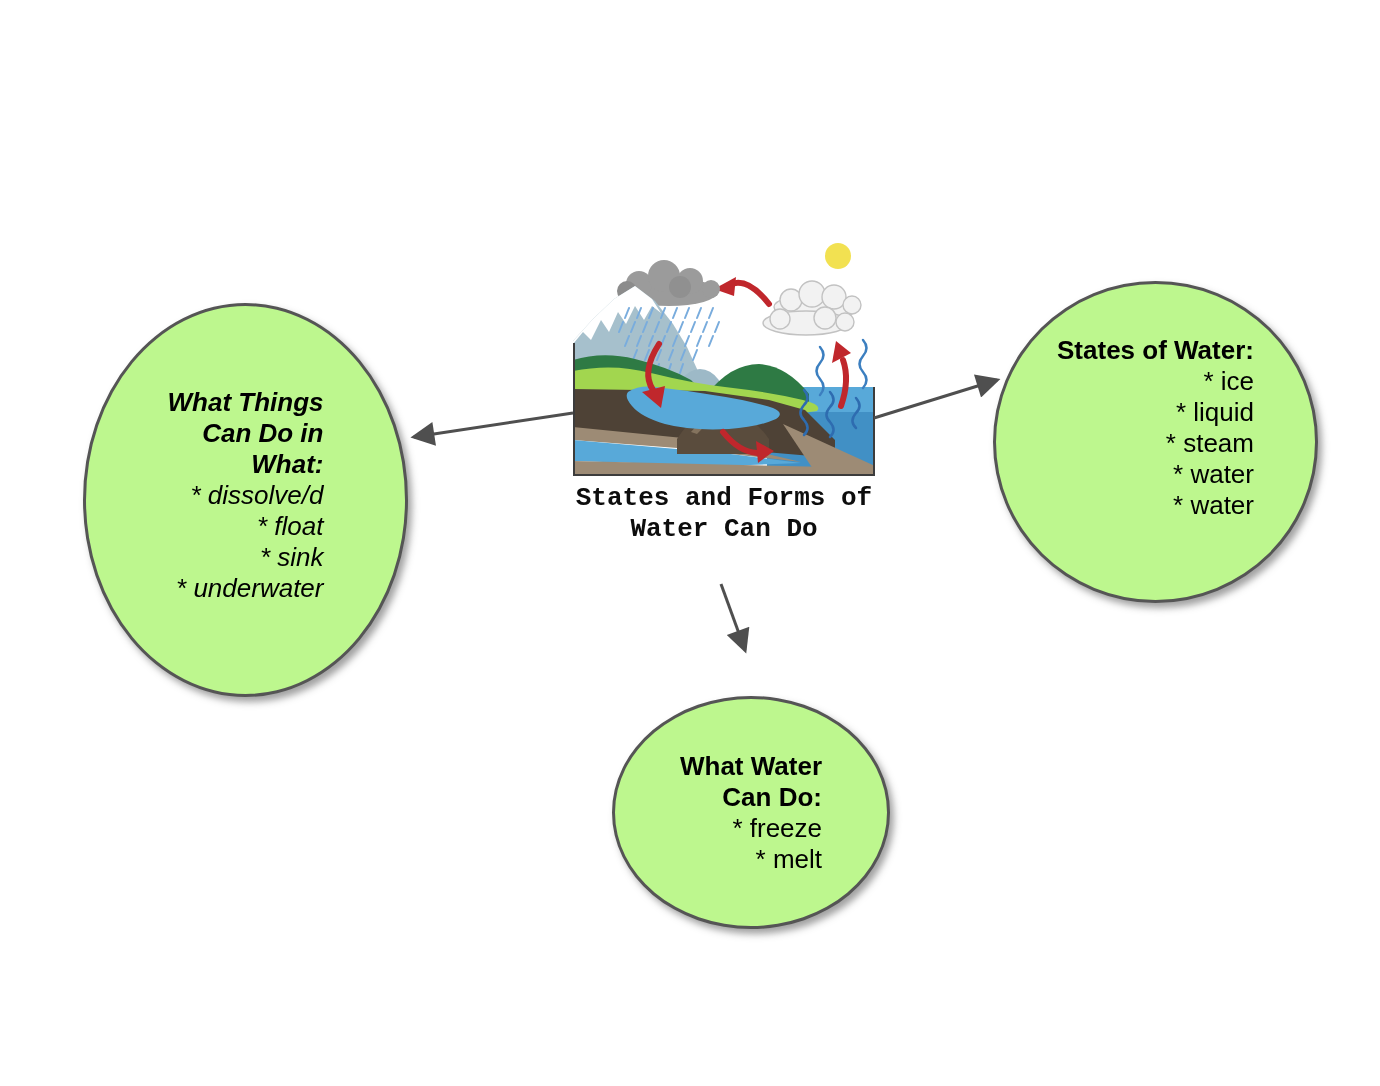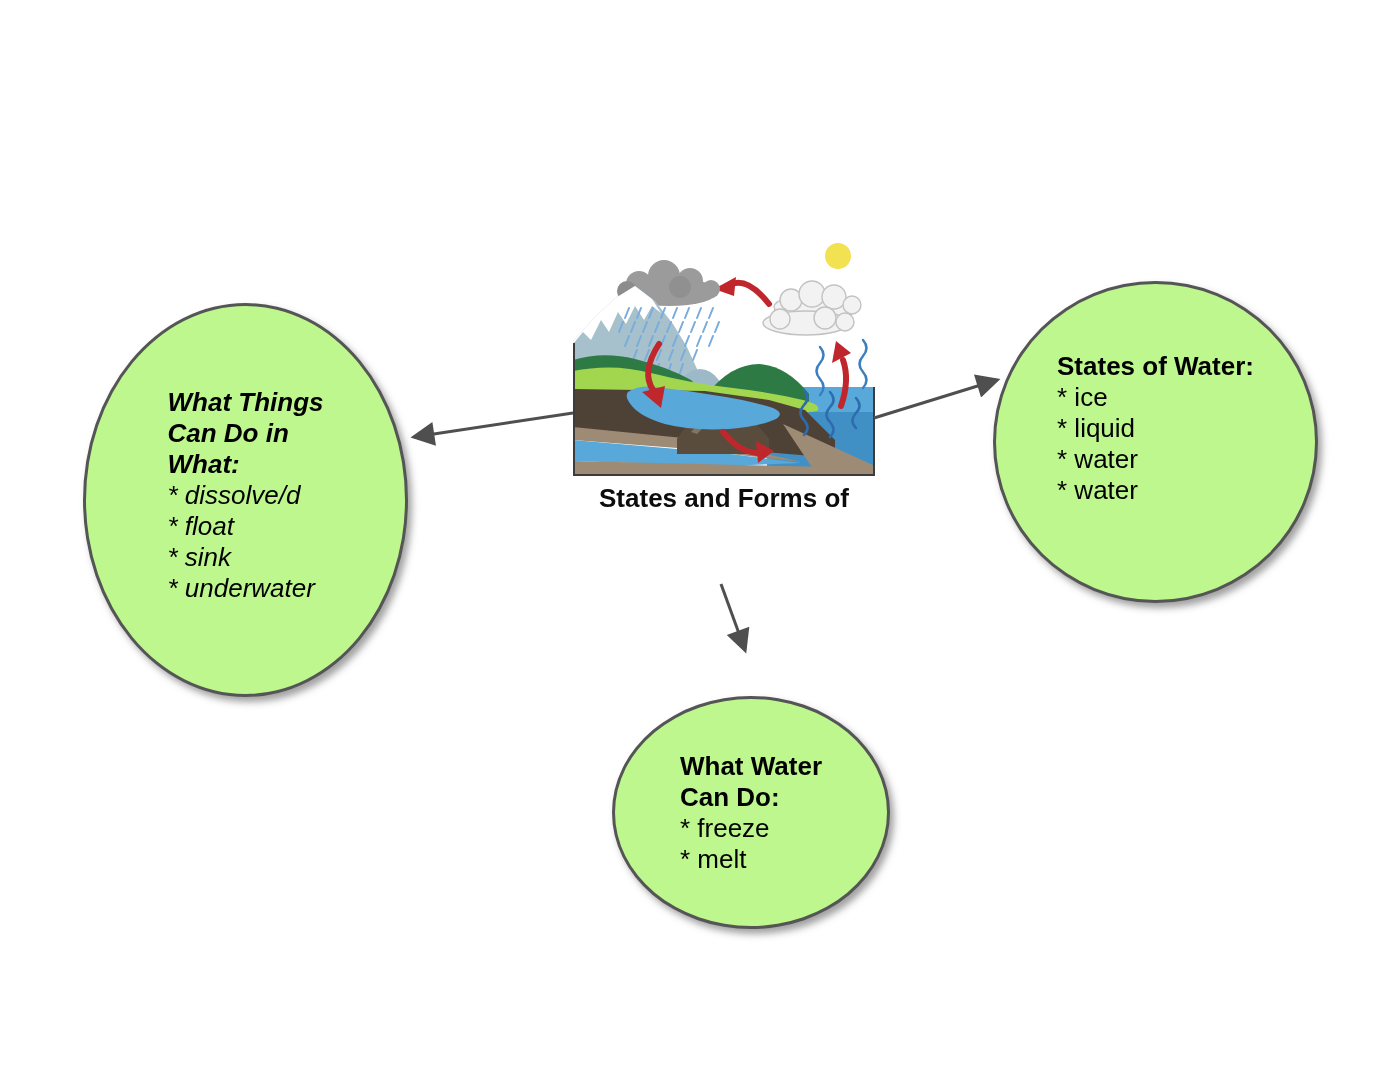--- a/index.html
+++ b/index.html
@@ -13,34 +13,34 @@
   .canvas{
     position:relative;width:1380px;height:1086px;background:var(--bg);
     font-family:"Liberation Sans",sans-serif;color:var(--text);overflow:hidden;
   }
   .node{
     position:absolute;border-radius:50%;
     background:var(--node-fill);
     border:3px solid var(--node-border);
     box-shadow:4px 5px 7px rgba(70,70,70,.5);
     display:flex;align-items:center;justify-content:center;
-    text-align:left;box-sizing:border-box;
+    text-align:right;box-sizing:border-box;
   }
   .node-left  {left:83px;  top:303px; width:325px; height:394px;font-style:italic;}
   .node-right {left:993px; top:281px; width:325px; height:322px;}
   .node-bottom{left:612px; top:696px; width:278px; height:233px;}
   .node-text{font-size:26px;line-height:31px;}
   .node-right .node-text{position:relative;top:-14px;}
   .node-left  .node-text{position:relative;top:-5px;}
   .t{white-space:nowrap;}
   .b{font-weight:bold;}
   .illus{position:absolute;left:573px;top:240px;width:302px;height:237px;}
   .caption{
     position:absolute;left:524px;top:483px;width:400px;text-align:center;
-    font-weight:bold;font-size:26px;line-height:31px;color:#0d0d0d;
+    font-weight:bold;font-size:26px;line-height:31px;color:#0d0d0d;font-family:Liberation Mono, monospace;
   }
   .connectors{position:absolute;left:0;top:0;pointer-events:none;}
 </style>
 </head>
 <body>
 
 <div class="canvas">
 
   <div class="node node-left">
     <div class="node-text">
@@ -52,20 +52,21 @@
       <div class="t">* sink</div>
       <div class="t">* underwater</div>
     </div>
   </div>
 
   <div class="node node-right">
     <div class="node-text">
       <div class="t b">States of Water:</div>
       <div class="t">* ice</div>
       <div class="t">* liquid</div>
+      <div class="t">* steam</div>
       <div class="t">* water</div>
       <div class="t">* water</div>
     </div>
   </div>
 
   <div class="node node-bottom">
     <div class="node-text">
       <div class="t b">What Water</div>
       <div class="t b">Can Do:</div>
       <div class="t">* freeze</div>
@@ -200,20 +201,21 @@
       <g stroke="#3c3c3c" stroke-width="2">
         <line x1="1" y1="103" x2="1" y2="236"></line>
         <line x1="301" y1="147" x2="301" y2="236"></line>
         <line x1="0" y1="235" x2="302" y2="235"></line>
       </g>
     </svg>
   </figure>
 
   <div class="caption">
     <div>States and Forms of</div>
+    <div>Water Can Do</div>
   </div>
 
   <svg class="connectors" width="1380" height="1086" viewBox="0 0 1380 1086">
     <defs>
       <marker id="ah" viewBox="0 0 10 10" refX="8.5" refY="5" markerWidth="10" markerHeight="8" orient="auto" markerUnits="strokeWidth">
         <path d="M0,0 L10,5 L0,10 Z" fill="#4f4f4f"></path>
       </marker>
     </defs>
     <line x1="573" y1="413" x2="414" y2="437" stroke="#4f4f4f" stroke-width="3" marker-end="url(#ah)"></line>
     <line x1="874" y1="418" x2="997" y2="380" stroke="#4f4f4f" stroke-width="3" marker-end="url(#ah)"></line>

